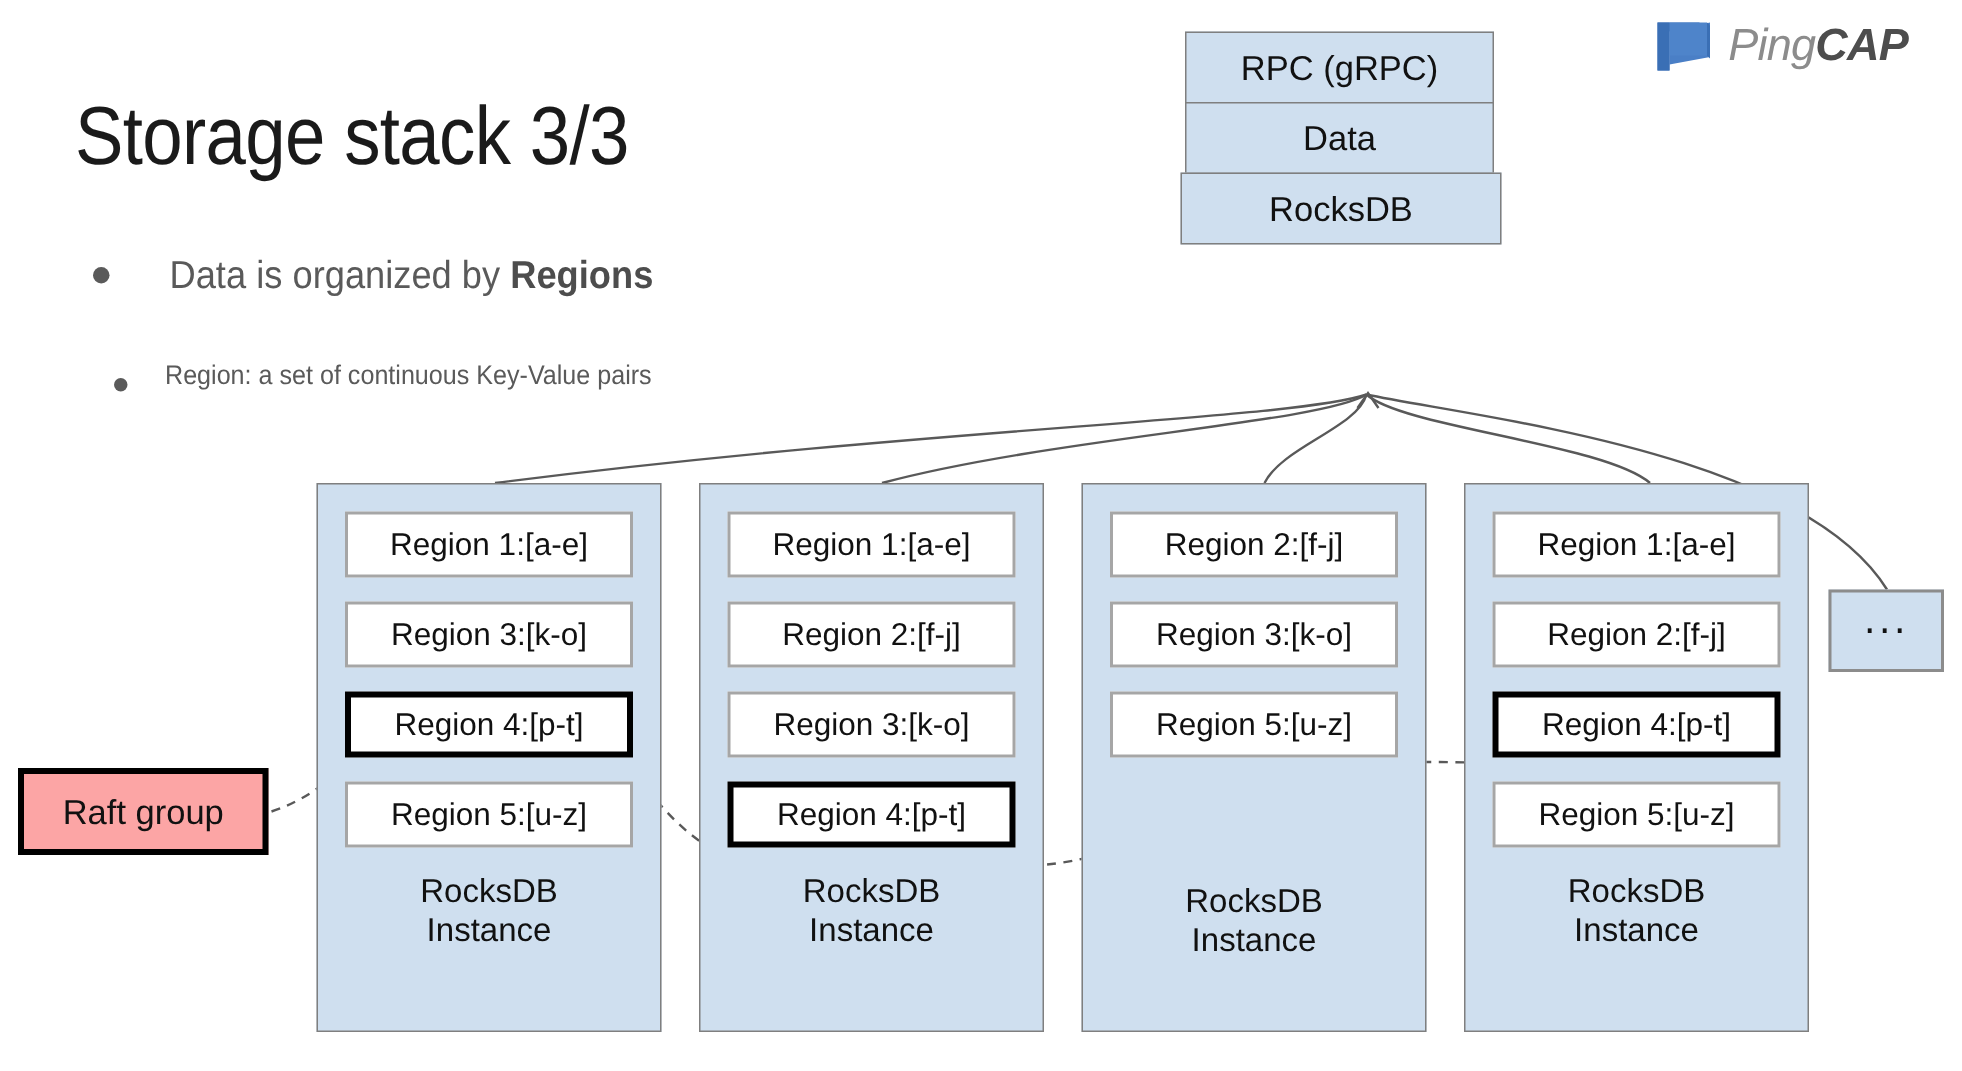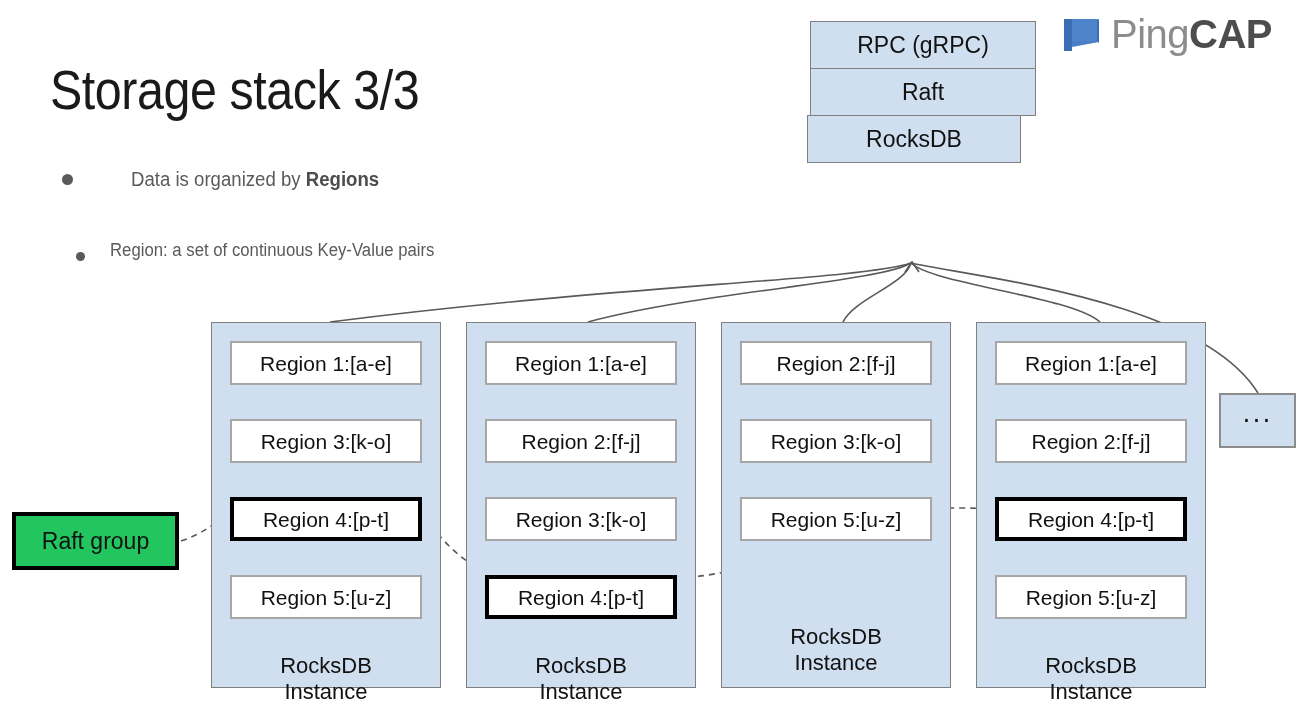--- a/index.html
+++ b/index.html
@@ -36,22 +36,21 @@
     position: absolute;
     display: flex;
     align-items: center;
     color: #5a5a5a;
     white-space: nowrap;
     font-family: "Liberation Sans", "DejaVu Sans", sans-serif;
   }
   #bullet-1 {
     left: 62px;
     top: 168px;
-    font-size: 20px;
-    gap: 18px;
+    font-size: 26px;
   }
   #bullet-1 .dot {
     width: 11px; height: 11px;
     border-radius: 50%;
     background: #5a5a5a;
     margin-right: 40px;
     flex: 0 0 auto;
   }
   #bullet-2 {
     left: 76px;
@@ -73,34 +72,35 @@
   #pingcap-logo {
     position: absolute;
     right: 36px;
     top: 12px;
     display: flex;
     align-items: center;
     gap: 10px;
   }
   #pingcap-mark { width: 40px; height: 38px; flex: 0 0 auto; }
   #pingcap-wordmark {
-    font-size: 40px;
+    font-size: 30px;
     letter-spacing: -0.5px;
     font-family: "Liberation Sans", "DejaVu Sans", sans-serif;
     white-space: nowrap;
+    font-style: italic;
   }
   #pingcap-wordmark .lite { color: #8c8c8c; font-weight: 400; }
   #pingcap-wordmark .bold { color: #4d4d4d; font-weight: 700; }
 
   
   #arch-stack {
     position: absolute;
-    left: 810px;
+    left: 790px;
     top: 22px;
-    width: 226px;
+    width: 206px;
     border-radius: 11px;
   }
   .stack-layer {
     background: #cfdfef;
     border: 1px solid #7f7f7f;
     margin-top: -1px;
     height: 46px;
     line-height: 46px;
     text-align: center;
     font-size: 23px;
@@ -137,21 +137,21 @@
   #col-2 { left: 721px; }
   #col-3 { left: 976px; }
 
   .region-box {
     background: #ffffff;
     border: 2px solid #a6a6a6;
     height: 44px;
     line-height: 42px;
     text-align: center;
     font-size: 21px;
-    margin-bottom: 34px;
+    margin-bottom: 16px;
     box-sizing: border-box;
     color: #111;
     font-family: "Liberation Sans", "DejaVu Sans", sans-serif;
     white-space: nowrap;
   }
   .region-box.highlight {
     border: 4px solid #000000;
     line-height: 38px;
     text-align: center;
   }
@@ -181,21 +181,21 @@
     letter-spacing: 2px;
   }
 
   
   #raft-group-box {
     position: absolute;
     left: 12px;
     top: 512px;
     width: 167px;
     height: 58px;
-    background: #22c55e;
+    background: #fca5a5;
     border: 4px solid #000000;
     box-sizing: border-box;
     text-align: center;
     line-height: 50px;
     font-size: 23px;
     color: #111;
     font-family: "Liberation Sans", "DejaVu Sans", sans-serif;
   }
 </style>
 </head>
@@ -240,21 +240,21 @@
 
   <g fill="none" stroke="#595959" stroke-width="1.6" stroke-dasharray="6,5">
     <path d="M181,541 C205,533 216,522 234,509"></path>
     <path d="M414,511 C440,530 450,560 500,578"></path>
     <path d="M665,578 C720,578 760,566 800,536 C840,508 920,506 1000,509"></path>
   </g>
 </svg>
 
 <div id="arch-stack">
   <div class="stack-layer">RPC (gRPC)</div>
-  <div class="stack-layer">Raft</div>
+  <div class="stack-layer">Data</div>
   <div class="stack-layer wide">RocksDB</div>
 </div>
 
 <div class="instance-col" id="col-0">
   <div class="region-box">Region 1:[a-e]</div>
   <div class="region-box">Region 3:[k-o]</div>
   <div class="region-box highlight">Region 4:[p-t]</div>
   <div class="region-box">Region 5:[u-z]</div>
   <div class="instance-caption">
     <div>RocksDB</div>

